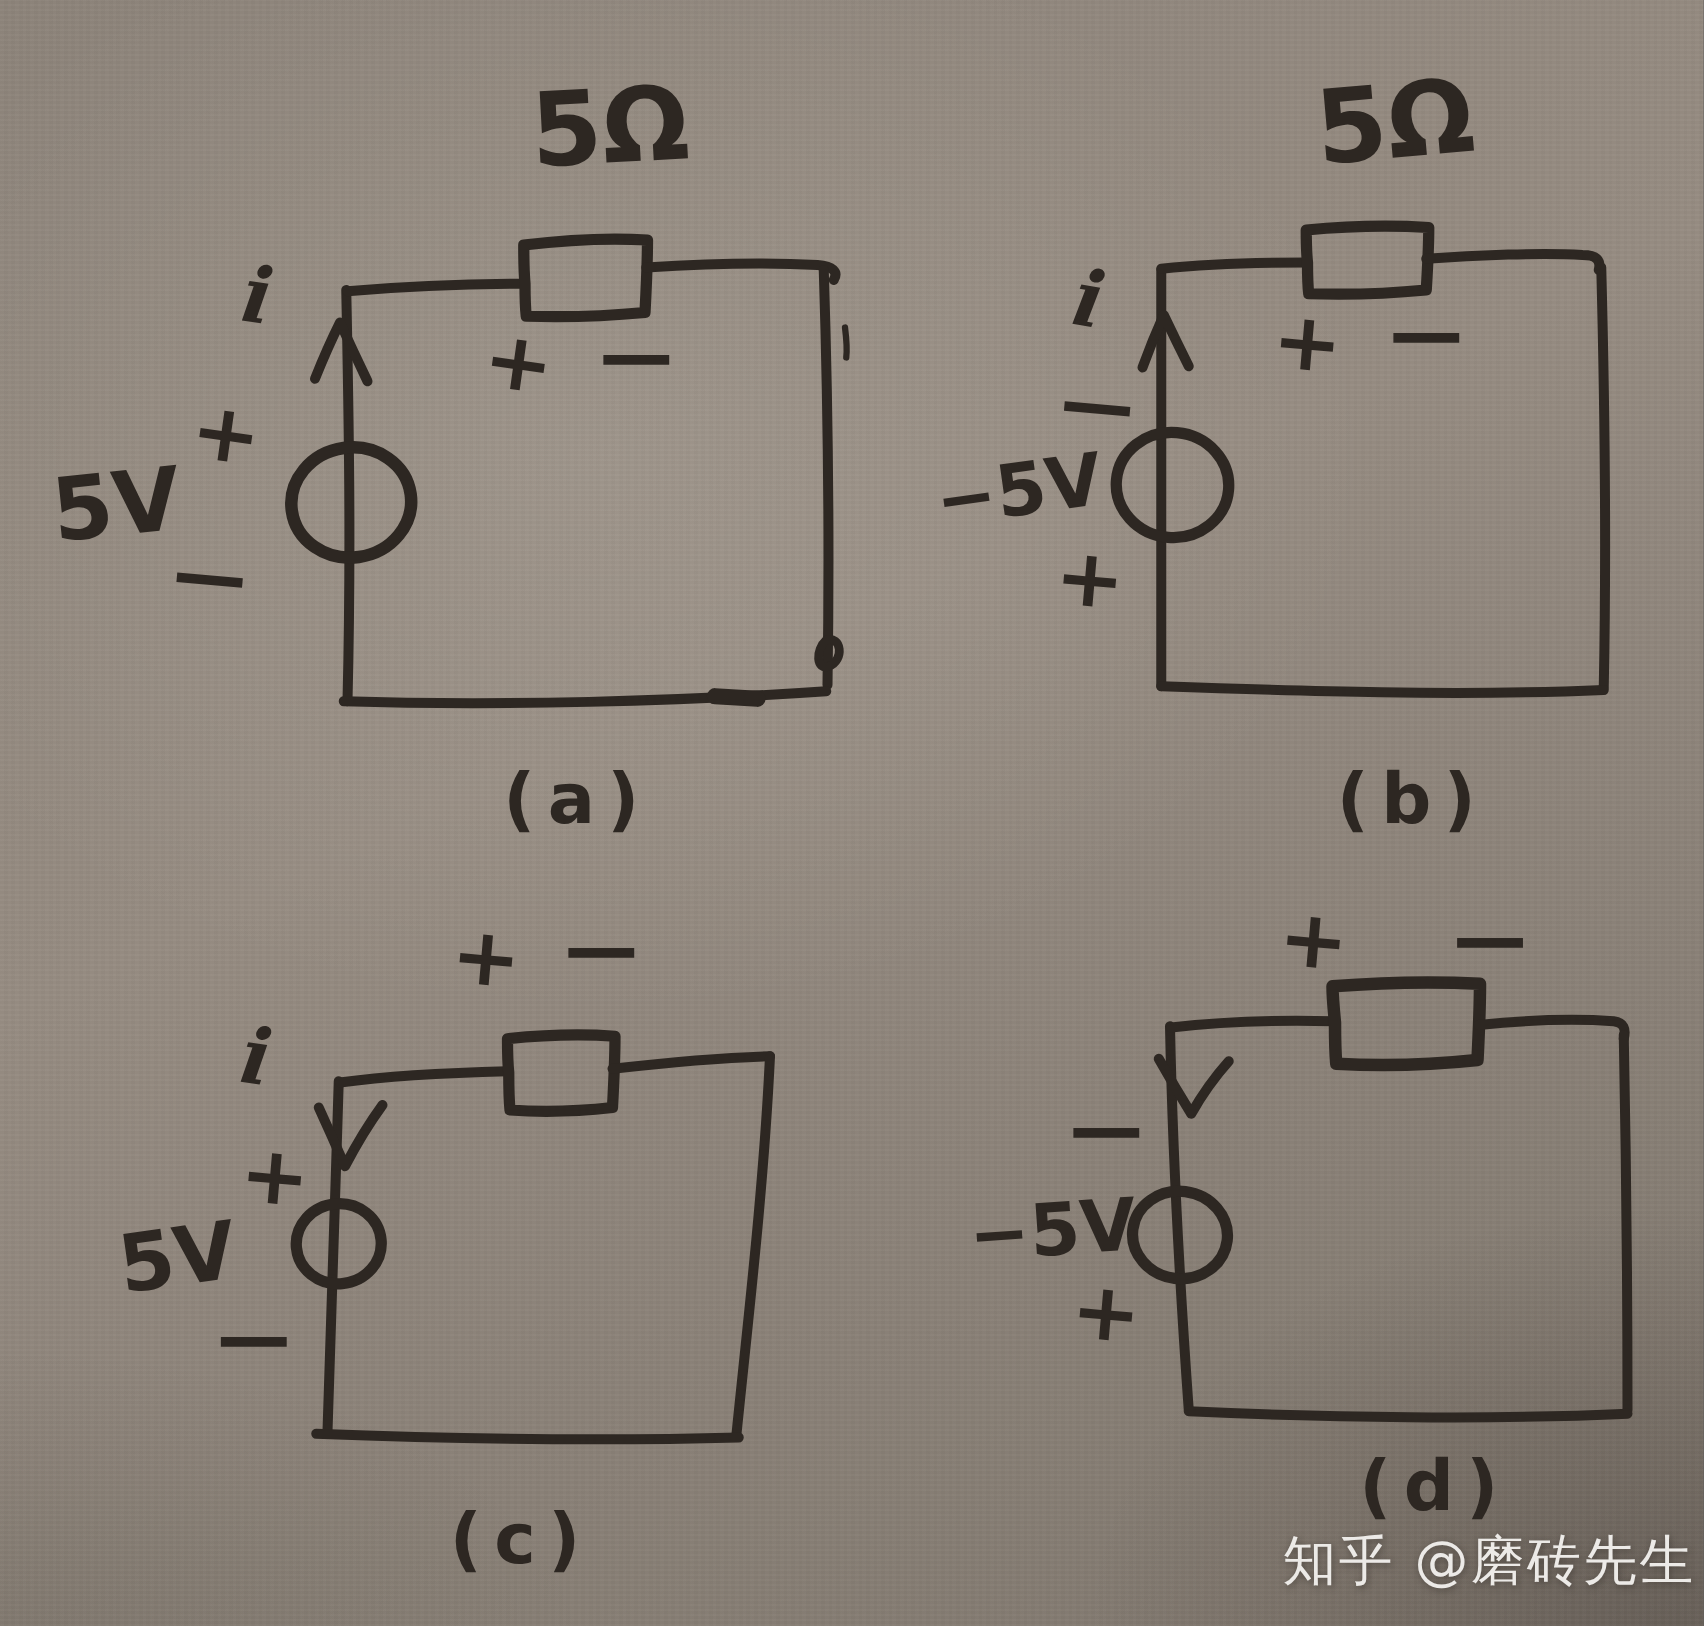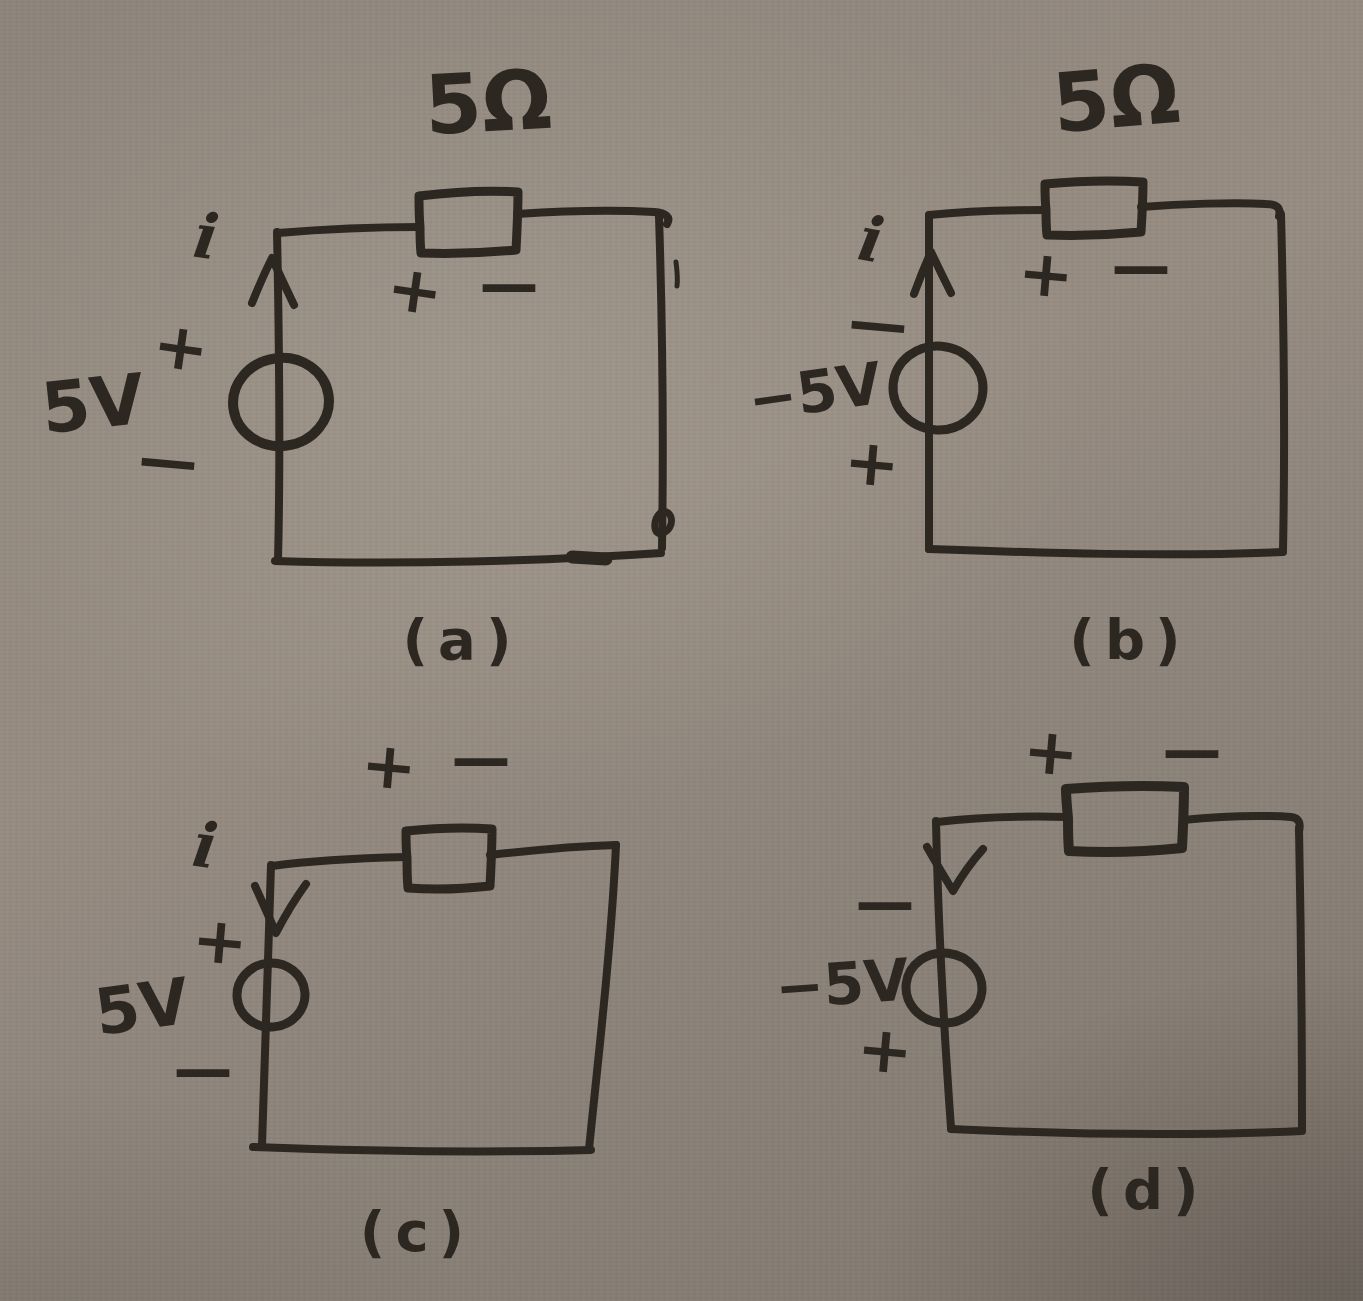--- a/index.html
+++ b/index.html
@@ -120,13 +120,14 @@
   <span class="lbl minus" style="left:203px;top:1071px;font-size:58px">−</span>
   <span class="lbl caption" style="left:417px;top:1232px;font-size:56px">(c)</span>
 
   <span class="lbl plus" style="left:1051px;top:752px;font-size:58px;--r:5deg">+</span>
   <span class="lbl minus" style="left:1192px;top:752px;font-size:58px">−</span>
   <span class="lbl minus" style="left:885px;top:904px;font-size:58px">−</span>
   <span class="lbl" style="left:842px;top:984px;font-size:58px;--r:-4deg">−5V</span>
   <span class="lbl plus" style="left:885px;top:1050px;font-size:58px;--r:5deg">+</span>
   <span class="lbl caption" style="left:1148px;top:1190px;font-size:56px">(d)</span>
 
+  <div class="watermark">知乎 @磨砖先生</div>
 </div>
 
 </body></html>

